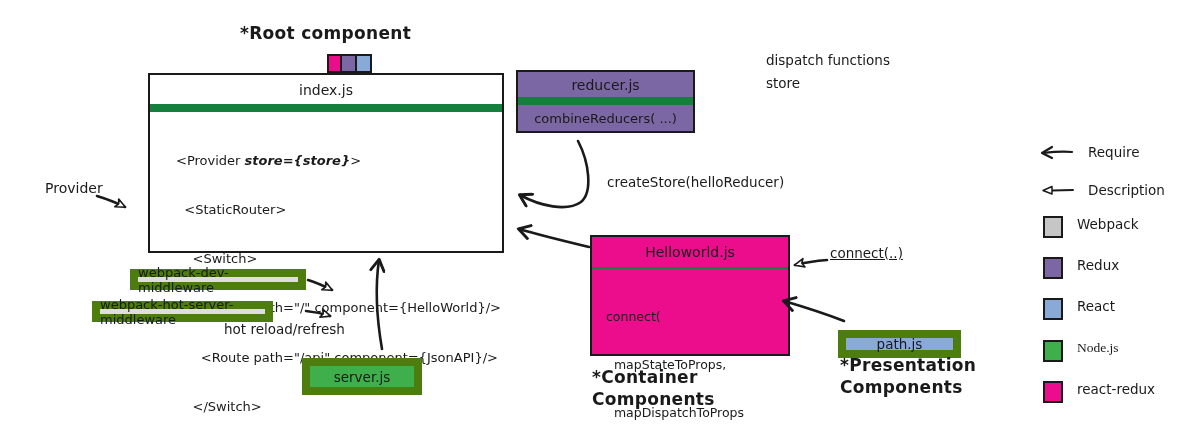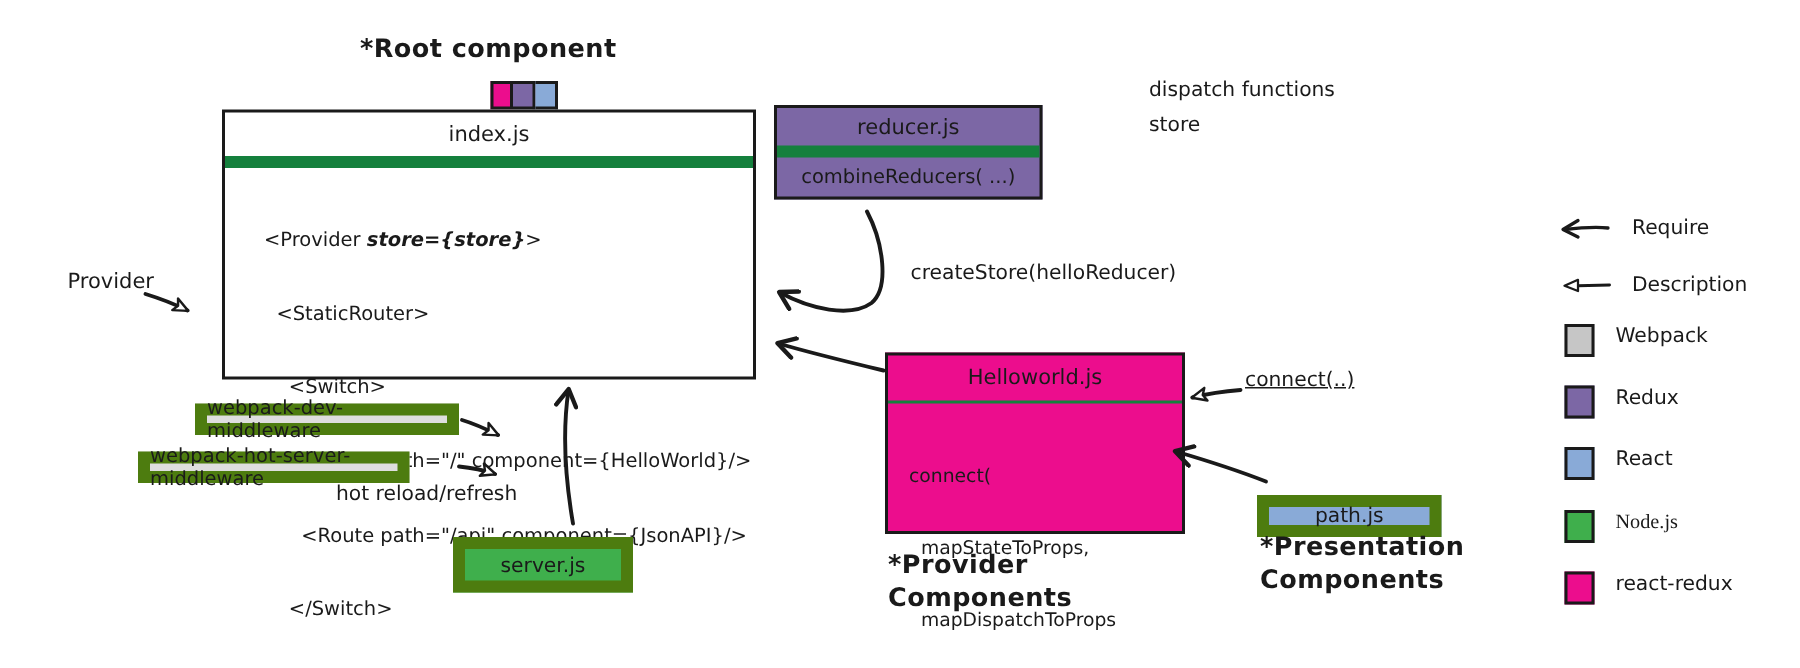--- a/index.html
+++ b/index.html
@@ -122,21 +122,21 @@
     </div>
   </div>
 
   <div class="abs small-label" style="left:830px; top:245px;text-decoration:underline;">connect(..)</div>
 
   <div class="abs pill hello-box" style="background: rgb(137, 170, 215);">
       <span>path.js</span>
     </div>
 
   <div class="abs big-label" style="left:592px; top:366px; line-height:22px;">
-    <div>*Provider</div>
+    <div>*Container</div>
     <div>Components</div>
   </div>
   <div class="abs big-label" style="left:840px; top:354px; line-height:22px;">
     <div>*Presentation</div>
     <div>Components</div>
   </div>
 
   <div class="legend-row" style="left:1036px; top:144px;">
     <svg width="38" height="16">
       <g fill="none" stroke="#1a1a1a" stroke-width="2.2" stroke-linecap="round" stroke-linejoin="round">

